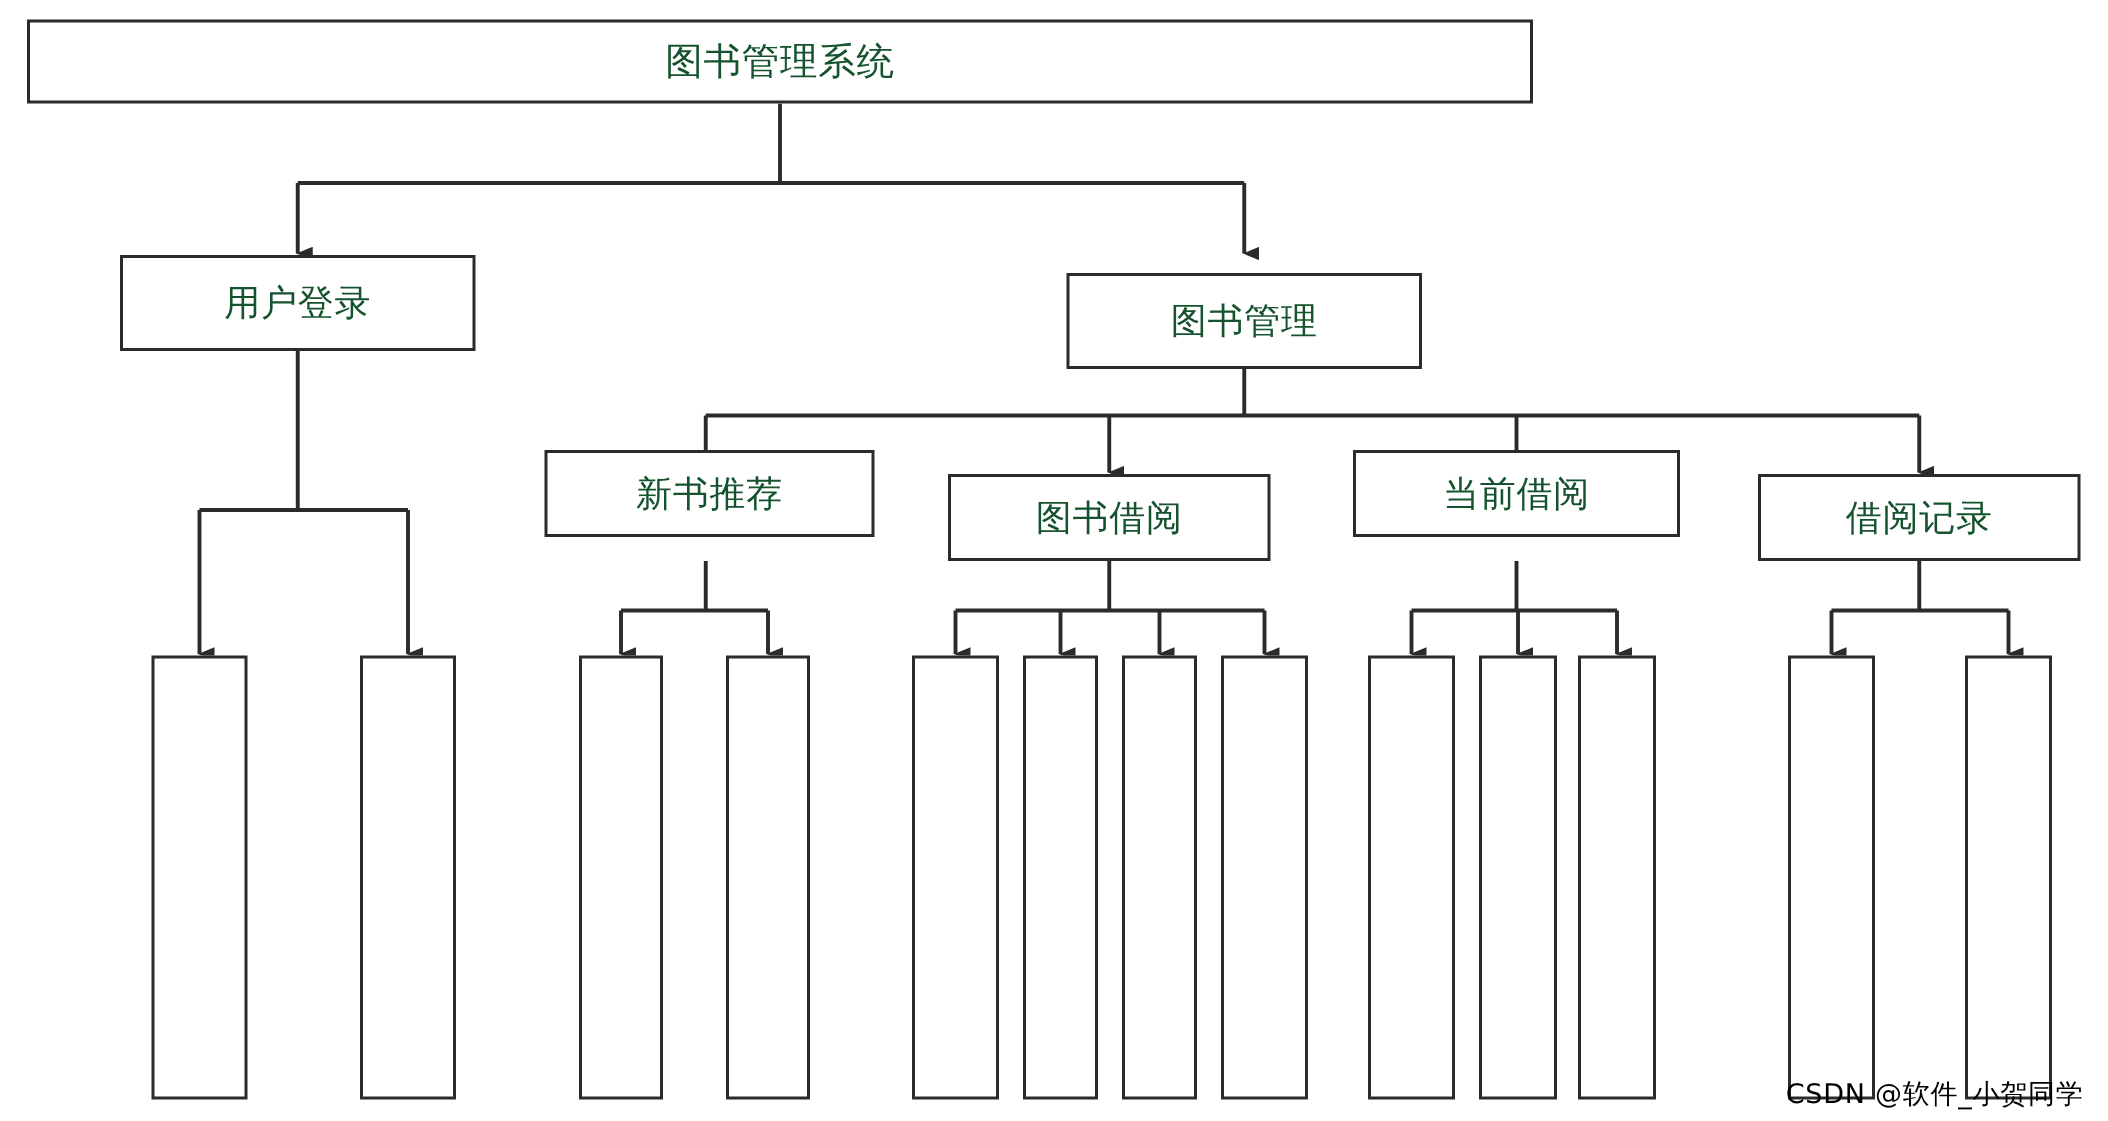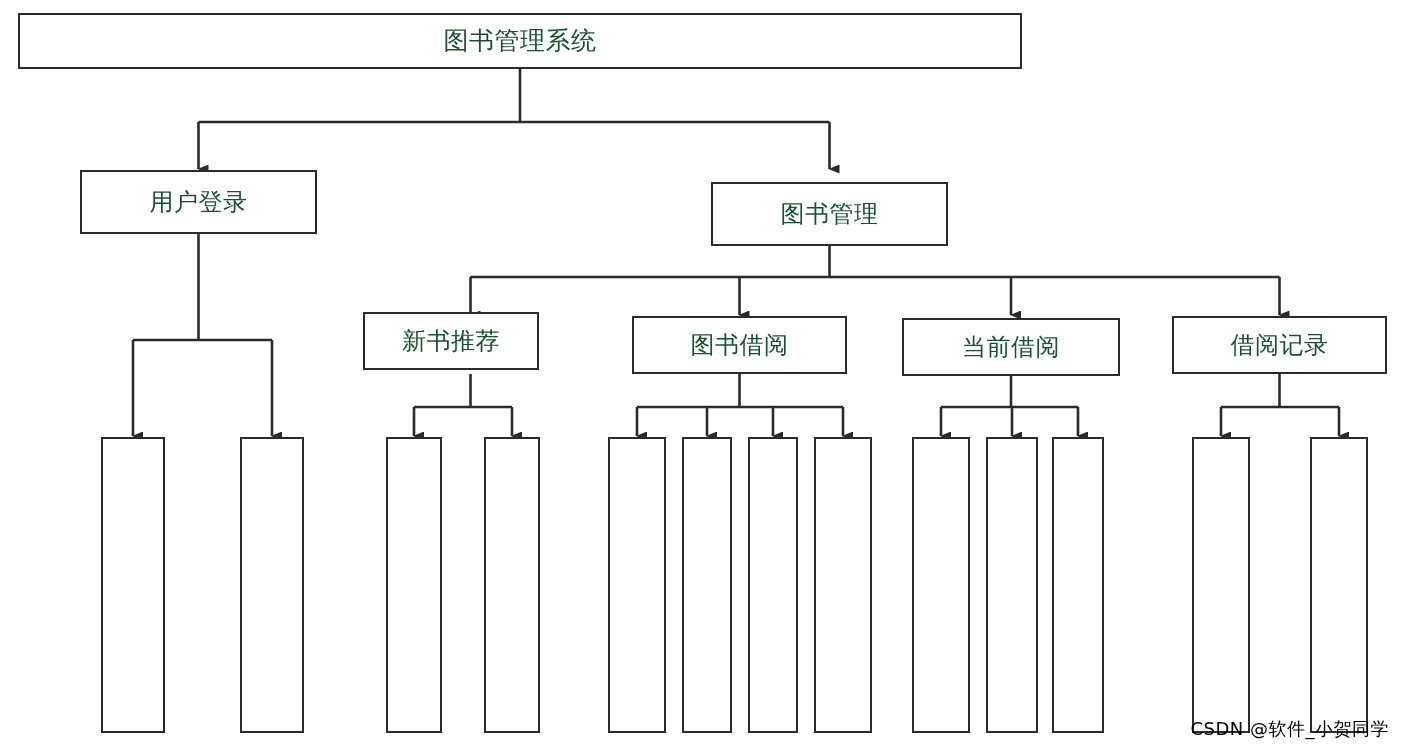--- a/index.html
+++ b/index.html
@@ -123,27 +123,27 @@
   <div id="node-layer">
       <div class="node node-root" style="left: 18px; top: 13px; width: 1004px; height: 56px;">
         <span class="label">图书管理系统</span>
       </div>
       <div class="node node-l2" style="left: 80px; top: 170px; width: 237px; height: 64px;">
         <span class="label">用户登录</span>
       </div>
       <div class="node node-l2" style="left: 711px; top: 170px; width: 237px; height: 64px; margin-top: 12px;">
         <span class="label">图书管理</span>
       </div>
-      <div class="node node-l3" style="left: 363px; top: 312px; width: 176px; height: 58px;">
+      <div class="node node-l3" style="left: 363px; top: 300px; width: 220px; height: 58px;">
         <span class="label">新书推荐</span>
       </div>
       <div class="node node-l3" style="left: 632px; top: 316px; width: 215px; height: 58px;">
         <span class="label">图书借阅</span>
       </div>
-      <div class="node node-l3" style="left: 902px; top: 318px; width: 218px; height: 58px;">
+      <div class="node node-l3" style="left: 902px; top: 300px; width: 218px; height: 58px;">
         <span class="label">当前借阅</span>
       </div>
       <div class="node node-l3" style="left: 1172px; top: 316px; width: 215px; height: 58px;">
         <span class="label">借阅记录</span>
       </div>
       <div class="node node-leaf" style="left: 101px; top: 437px; width: 64px; height: 296px;">
         <span class="label">用户登录</span>
       </div>
       <div class="node node-leaf" style="left: 240px; top: 437px; width: 64px; height: 296px;">
         <span class="label">注销登录</span>

